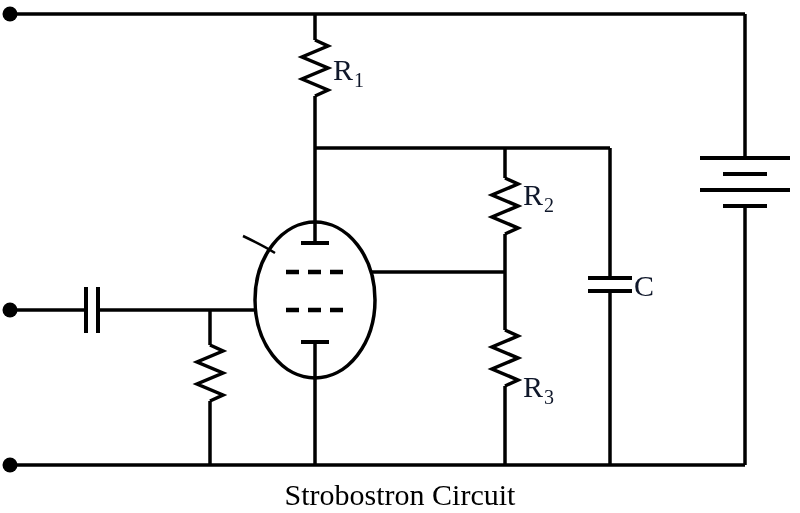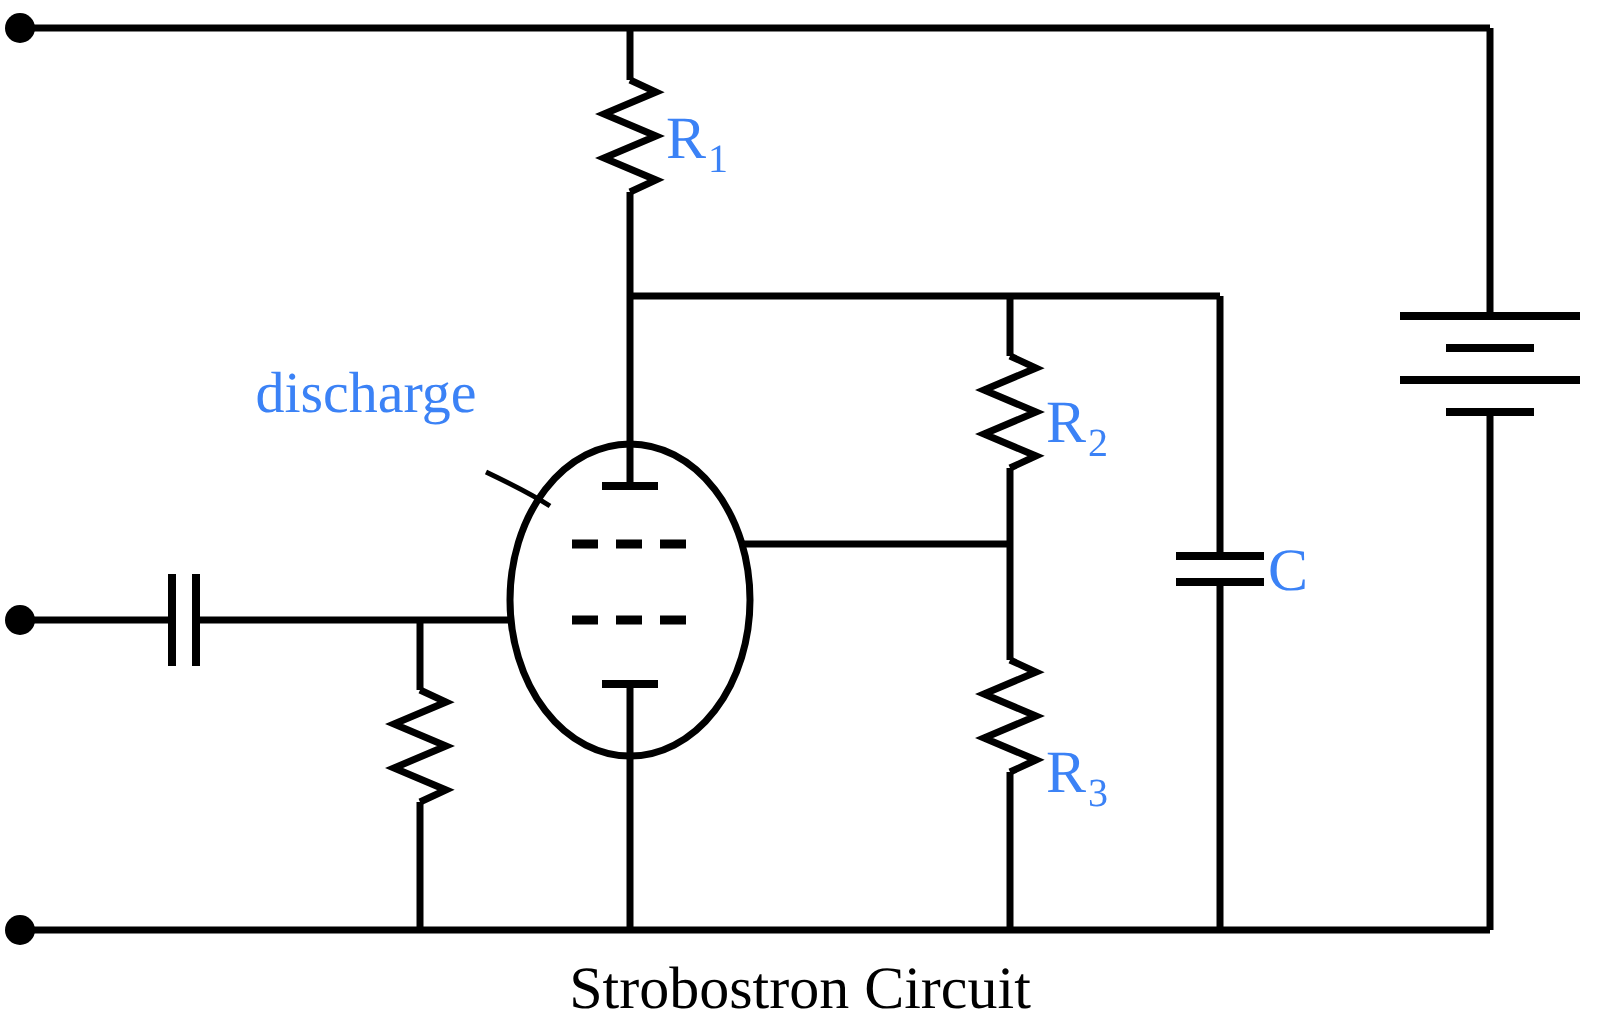--- a/index.html
+++ b/index.html
@@ -28,21 +28,21 @@
     fill: none;
     stroke-dasharray: 13 9;
   }
   .dot { fill: var(--wire-color, #000); stroke: none; }
   .pointer { stroke: var(--wire-color, #000); stroke-width: 2.5; fill: none; }
   .label {
     position: absolute;
     font-size: 29px;
     line-height: 31px;
     white-space: nowrap;
-    color: #3b82f6;
+    color: #0f172a;
   }
   .label sub {
     font-size: 20px;
     vertical-align: baseline;
     position: relative;
     top: 7px;
     left: 1px;
   }
   .tube-label { text-align: center; width: 150px; white-space: normal; }
   .title {
@@ -116,28 +116,27 @@
     <line class="wire" x1="98" y1="310" x2="255" y2="310"></line>
 
     <line class="wire" x1="210" y1="310" x2="210" y2="345"></line>
     <path class="wire" d="M210 345 l13 6 l-26 11 l26 11 l-26 11 l26 11 l-13 6"></path>
     <line class="wire" x1="210" y1="401" x2="210" y2="465"></line>
 
     <path class="pointer" d="M243 236 Q 264 246 275 253"></path>
   </svg>
 
   <div class="label tube-label" style="left:108px; top:182px;">
-    <div>discharge</div>
   </div>
 
   <div class="label" style="left:333px; top:54px; font-size:30px;">
     <span>R</span><sub>1</sub>
   </div>
 
-  <div class="label" style="left:523px; top:196px; font-size:30px;">
+  <div class="label" style="left:523px; top:179px; font-size:30px;">
     <span>R</span><sub>2</sub>
   </div>
 
   <div class="label" style="left:523px; top:371px; font-size:30px;">
     <span>R</span><sub>3</sub>
   </div>
 
   <div class="label" style="left:634px; top:270px; font-size:30px;">C</div>
 
   <div class="title">Strobostron Circuit</div>

